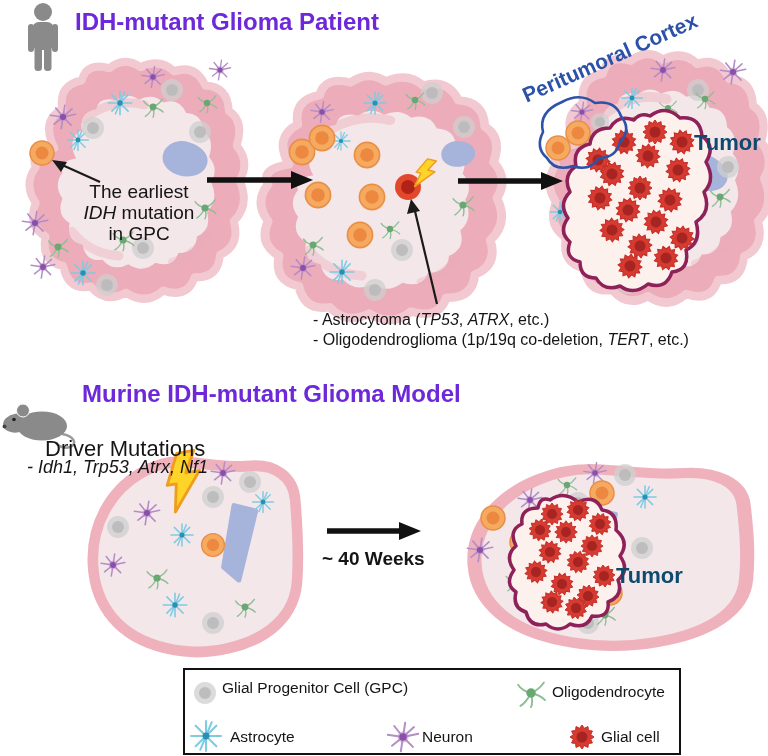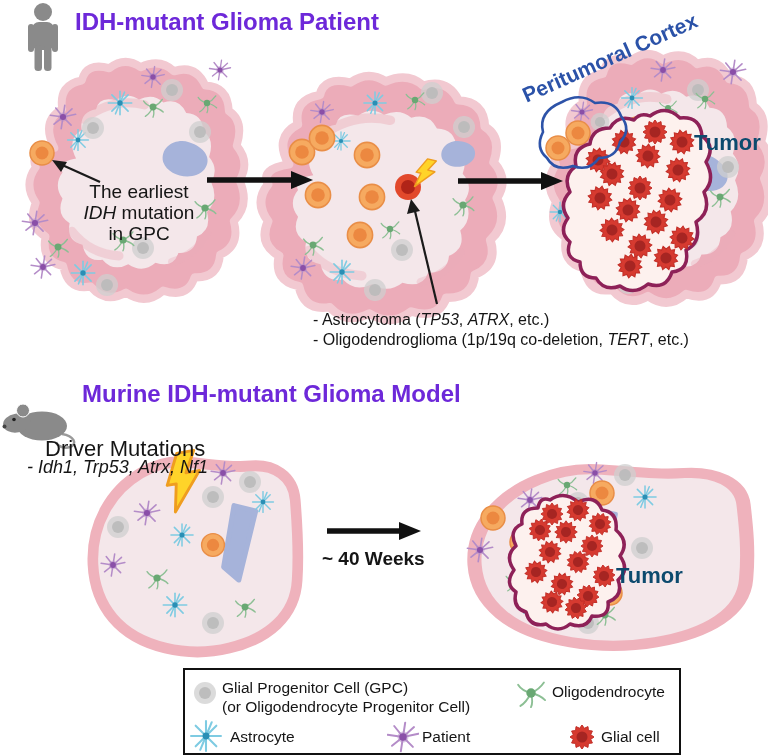--- a/index.html
+++ b/index.html
@@ -368,37 +368,36 @@
   <div class="label weeks" style="left:322px; top:548px;font-weight:bold;">~ 40 Weeks</div>
 
   <div class="label tumor-lab" style="left:616px; top:563px;">Tumor</div>
 
   <div class="legend-box">
     <svg class="legend-icon" style="left:8px; top:11px;" width="24" height="24" viewBox="-12 -12 24 24">
         <use href="#g-gpc"></use>
       </svg>
     <div class="legend-text" style="left:37px; top:8px;">
       <div>Glial Progenitor Cell (GPC)</div>
-      <div>(or Oligodendrocyte Progenitor Cell)</div>
     </div>
 
     <svg class="legend-icon" style="left:330px; top:8px;" width="32" height="30" viewBox="-15 -14 30 28">
         <use href="#g-oligo" transform="scale(1.1)"></use>
       </svg>
     <div class="legend-text" style="left:367px; top:12px;">Oligodendrocyte</div>
 
     <svg class="legend-icon" style="left:5px; top:50px;" width="32" height="32" viewBox="-16 -16 32 32">
         <use href="#g-astro" transform="scale(1.15)"></use>
       </svg>
     <div class="legend-text" style="left:45px; top:57px;">Astrocyte</div>
 
     <svg class="legend-icon" style="left:202px; top:51px;" width="32" height="32" viewBox="-16 -16 32 32">
         <use href="#g-neuron" transform="scale(1.1)"></use>
       </svg>
-    <div class="legend-text" style="left:237px; top:57px;">Patient</div>
+    <div class="legend-text" style="left:237px; top:57px;">Neuron</div>
 
     <svg class="legend-icon" style="left:384px; top:54px;" width="26" height="26" viewBox="-13 -13 26 26">
         <use href="#g-tcell"></use>
       </svg>
     <div class="legend-text" style="left:416px; top:57px;">Glial cell</div>
   </div>
 
 </div>
 
 </body></html>

